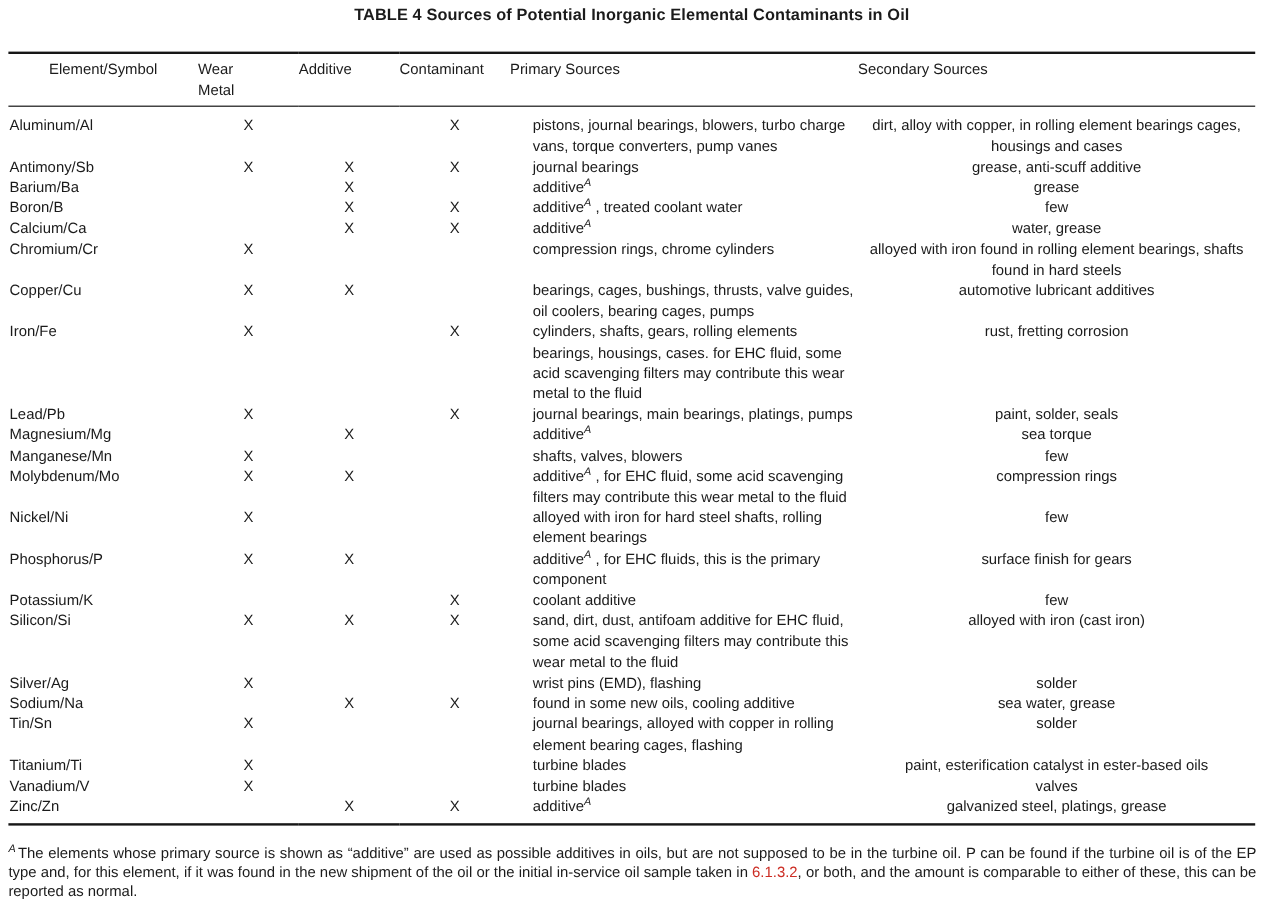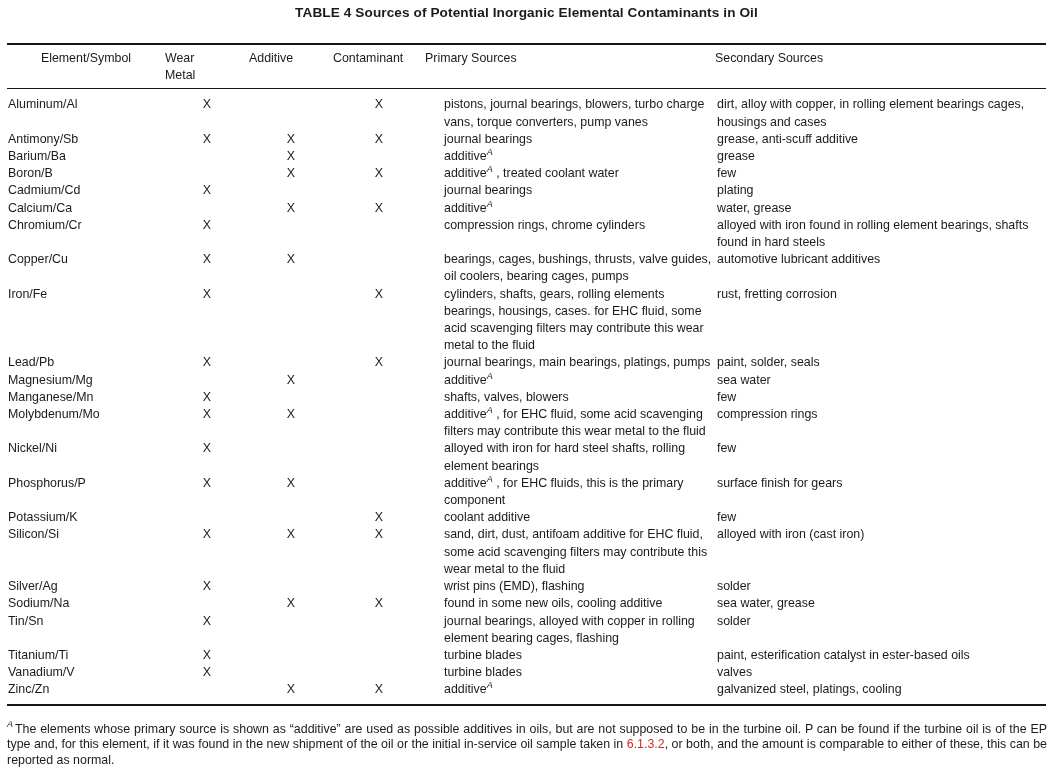--- a/index.html
+++ b/index.html
@@ -52,21 +52,21 @@
   tbody td {
     vertical-align: top;
     padding: 0;
   }
   tbody tr:first-child td { padding-top: 7px; }
   tbody tr:last-child td  { padding-bottom: 5px; }
 
   td.cell-element  { padding-left: 1px; }
   td.cell-mark     { text-align: center; }
   td.cell-primary  { padding-left: 19px; padding-right: 1px; }
-  td.cell-secondary{ padding-left: 2px;  padding-right: 2px; }
+  td.cell-secondary{ padding-left: 2px;  padding-right: 2px; text-align: center; }
 
   sup.fnref {
     font-size: 9px;
     line-height: 0;
     vertical-align: super;
   }
   sup.fnref em { font-style: italic; }
 
   .footnote {
     margin: 4px 6px 0 7px;
@@ -140,28 +140,20 @@
         </tr>
         <tr>
           <td class="cell-element">Boron/B</td>
           <td class="cell-mark"></td>
           <td class="cell-mark">X</td>
           <td class="cell-mark">X</td>
           <td class="cell-primary">additive<sup class="fnref"><em>A</em></sup> , treated coolant water</td>
           <td class="cell-secondary">few</td>
         </tr>
         <tr>
-          <td class="cell-element">Cadmium/Cd</td>
-          <td class="cell-mark">X</td>
-          <td class="cell-mark"></td>
-          <td class="cell-mark"></td>
-          <td class="cell-primary">journal bearings</td>
-          <td class="cell-secondary">plating</td>
-        </tr>
-        <tr>
           <td class="cell-element">Calcium/Ca</td>
           <td class="cell-mark"></td>
           <td class="cell-mark">X</td>
           <td class="cell-mark">X</td>
           <td class="cell-primary">additive<sup class="fnref"><em>A</em></sup></td>
           <td class="cell-secondary">water, grease</td>
         </tr>
         <tr>
           <td class="cell-element">Chromium/Cr</td>
           <td class="cell-mark">X</td>
@@ -193,21 +185,21 @@
           <td class="cell-mark">X</td>
           <td class="cell-primary">journal bearings, main bearings, platings, pumps</td>
           <td class="cell-secondary">paint, solder, seals</td>
         </tr>
         <tr>
           <td class="cell-element">Magnesium/Mg</td>
           <td class="cell-mark"></td>
           <td class="cell-mark">X</td>
           <td class="cell-mark"></td>
           <td class="cell-primary">additive<sup class="fnref"><em>A</em></sup></td>
-          <td class="cell-secondary">sea water</td>
+          <td class="cell-secondary">sea torque</td>
         </tr>
         <tr>
           <td class="cell-element">Manganese/Mn</td>
           <td class="cell-mark">X</td>
           <td class="cell-mark"></td>
           <td class="cell-mark"></td>
           <td class="cell-primary">shafts, valves, blowers</td>
           <td class="cell-secondary">few</td>
         </tr>
         <tr>
@@ -289,20 +281,20 @@
           <td class="cell-mark"></td>
           <td class="cell-primary">turbine blades</td>
           <td class="cell-secondary">valves</td>
         </tr>
         <tr>
           <td class="cell-element">Zinc/Zn</td>
           <td class="cell-mark"></td>
           <td class="cell-mark">X</td>
           <td class="cell-mark">X</td>
           <td class="cell-primary">additive<sup class="fnref"><em>A</em></sup></td>
-          <td class="cell-secondary">galvanized steel, platings, cooling</td>
+          <td class="cell-secondary">galvanized steel, platings, grease</td>
         </tr>
       </tbody>
   </table>
 
   <div class="footnote"><sup class="fn-marker">A</sup><span><span>The elements whose primary source is shown as “additive” are used as possible additives in oils, but are not supposed to be in the turbine oil. P can be found if the turbine oil is of the EP type and, for this element, if it was found in the new shipment of the oil or the initial in-service oil sample taken in </span><span class="ref-link">6.1.3.2</span><span>, or both, and the amount is comparable to either of these, this can be reported as normal.</span></span></div>
 
 </div>
 
 </body></html>

